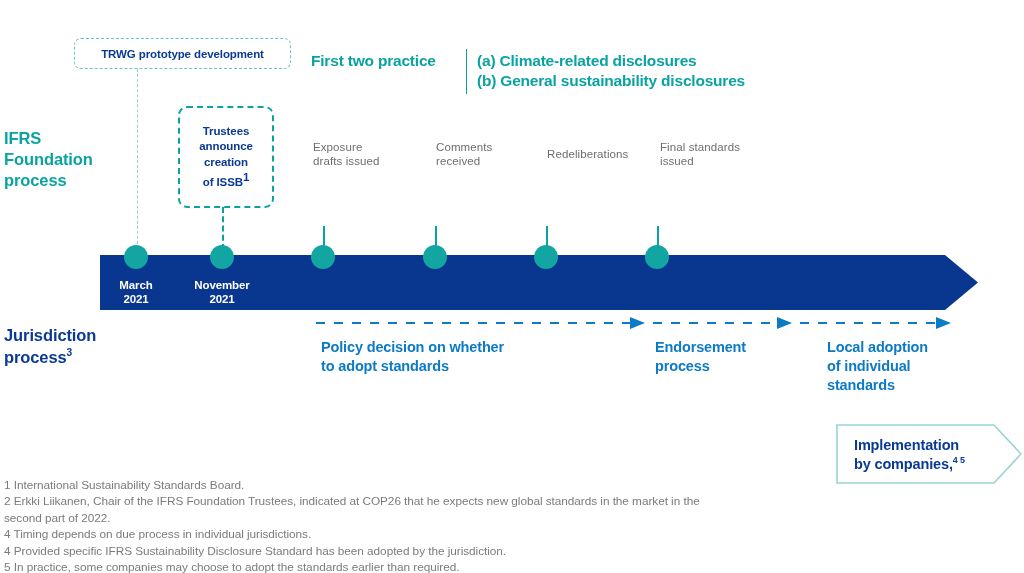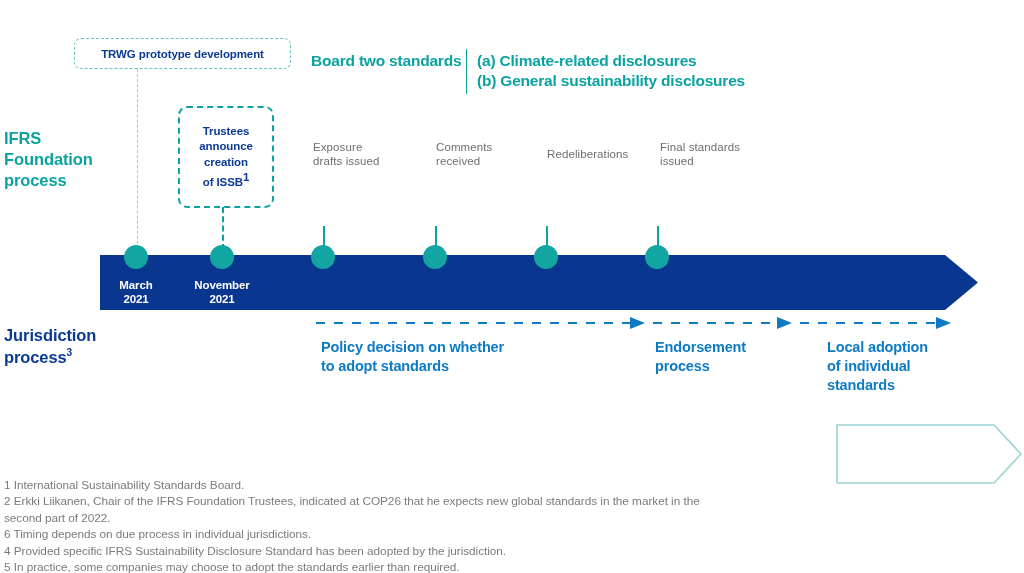--- a/index.html
+++ b/index.html
@@ -226,21 +226,21 @@
   <div class="abs trustee-box">
     <span>
       <span>Trustees</span><br>
       <span>announce</span><br>
       <span>creation</span><br>
       <span>of ISSB</span><span class="sup">1</span>
     </span>
   </div>
   <div class="abs trustee-stem"></div>
 
-  <div class="abs fts">Board two standards</div>
+  <div class="abs fts">First two practice</div>
   <div class="abs fts-divider"></div>
   <div class="abs fts-list">
     <div>(a) Climate-related disclosures</div>
     <div>(b) General sustainability disclosures</div>
   </div>
 
   <div class="abs ms-cap" style="left:436px; top:140px; width:105px;">
     <div>Comments</div>
     <div>received</div>
   </div>
@@ -319,23 +319,27 @@
   <div class="abs jur-cap" style="left:803px; width:140px;margin-left:24px;">
     <div>Local adoption</div>
     <div>of individual</div>
     <div>standards</div>
   </div>
 
   <div class="abs impl">
     <svg width="186" height="60" viewBox="0 0 186 60">
       <path d="M1,1 H158 L185,30 L158,59 H1 Z" fill="#ffffff" stroke="#9BD4D2" stroke-width="1.6"></path>
     </svg>
+    <div class="impl-text">
+      <div>Implementation</div>
+      <div><span>by companies,</span><span class="impl-sup">4 5</span></div>
+    </div>
   </div>
 
   <div class="abs footnotes">
     <div>1 International Sustainability Standards Board.</div>
     <div>2 Erkki Liikanen, Chair of the IFRS Foundation Trustees, indicated at COP26 that he expects new global standards in the market in the second part of 2022.</div>
-    <div>6 Timing depends on due process in individual jurisdictions.</div>
+    <div>4 Timing depends on due process in individual jurisdictions.</div>
     <div>4 Provided specific IFRS Sustainability Disclosure Standard has been adopted by the jurisdiction.</div>
     <div>5 In practice, some companies may choose to adopt the standards earlier than required.</div>
   </div>
 
 </div>
 
 </body></html>

